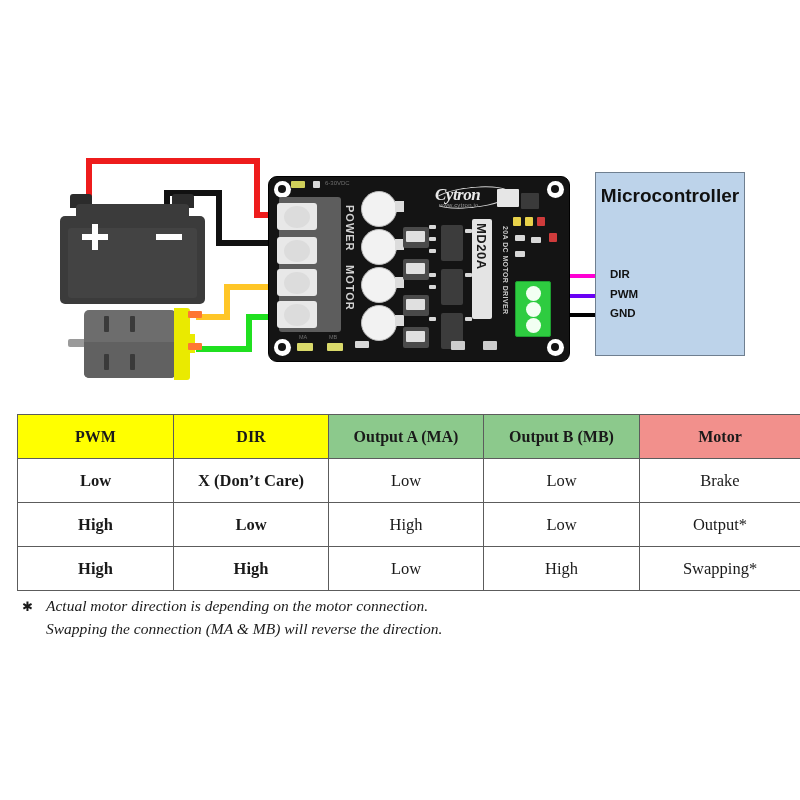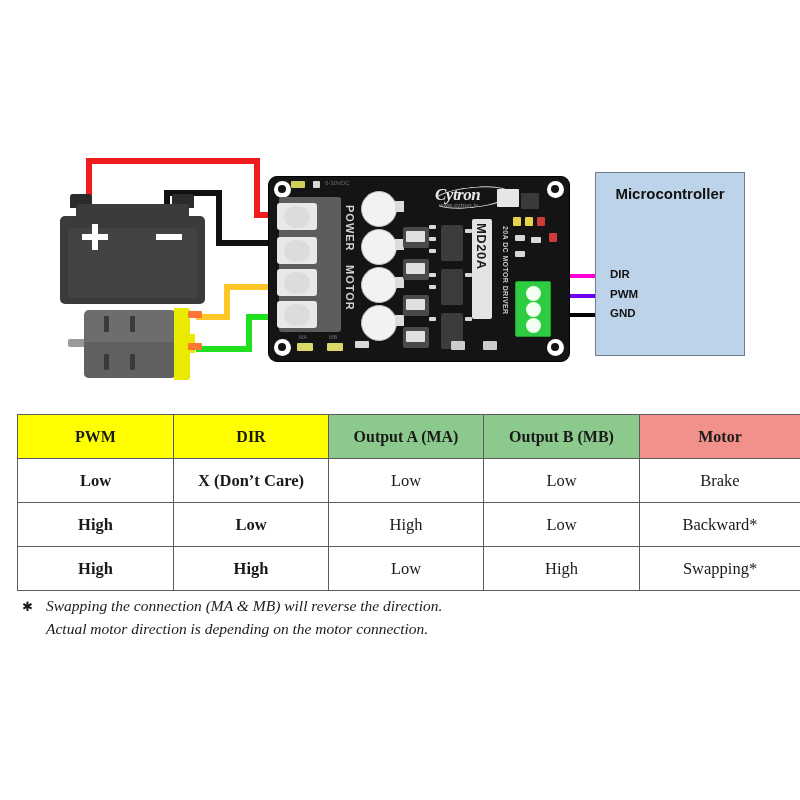--- a/index.html
+++ b/index.html
@@ -76,21 +76,21 @@
   #cytron-logo .url{position:absolute;left:4px;top:17px;font-family:"Liberation Sans",sans-serif;
      font-size:6px;color:#9a9a9a;letter-spacing:.2px;}
   #cytron-logo .swoosh{position:absolute;left:-2px;top:2px;width:76px;height:19px;
      border:1.5px solid #cfcfcf;border-radius:50%;border-left-color:transparent;transform:rotate(-6deg);}
   #green-conn{position:absolute;left:246px;top:104px;width:34px;height:54px;background:#2ecc40;border-radius:2px;border:1px solid #1e9e31;}
   .gc-hole{position:absolute;left:10px;width:15px;height:15px;border-radius:50%;background:#f2fff2;}
 
   
   #mcu{position:absolute;left:595px;top:172px;width:148px;height:182px;background:#bdd3ea;border:1px solid #6f7f90;}
   #mcu-title{position:absolute;left:0;top:12px;width:148px;text-align:center;
-     font-family:"Liberation Sans",sans-serif;font-weight:bold;font-size:15px;color:#111;}
+     font-family:"Liberation Sans",sans-serif;font-weight:bold;font-size:19px;color:#111;}
   .pin-label{position:absolute;font-family:"Liberation Sans",sans-serif;font-weight:bold;font-size:11.5px;color:#111;}
 
   
   #truth-table{position:absolute;left:17px;top:414px;width:768px;border-collapse:collapse;table-layout:fixed;}
   #truth-table th,#truth-table td{border:1.3px solid #5c5c5c;text-align:center;height:41px;
      font-family:"Liberation Serif",serif;font-size:16.5px;color:#1a1a1a;}
   #truth-table th{font-weight:bold;font-size:16px;}
   th.hdr-yellow{background:#ffff00;}
   th.hdr-green{background:#8cc98c;}
   th.hdr-red{background:#f2908c;}
@@ -291,31 +291,31 @@
         <td class="strong">X (Don’t Care)</td>
         <td>Low</td>
         <td>Low</td>
         <td>Brake</td>
       </tr>
       <tr>
         <td class="strong">High</td>
         <td class="strong">Low</td>
         <td>High</td>
         <td>Low</td>
-        <td>Backward*</td>
+        <td>Output*</td>
       </tr>
       <tr>
         <td class="strong">High</td>
         <td class="strong">High</td>
         <td>Low</td>
         <td>High</td>
         <td>Swapping*</td>
       </tr>
     </tbody>
   </table>
 
   <div id="footnote">
     <span class="star">✱</span>
+    <span class="fl">Actual motor direction is depending on the motor connection.</span>
     <span class="fl">Swapping the connection (MA &amp; MB) will reverse the direction.</span>
-    <span class="fl">Actual motor direction is depending on the motor connection.</span>
   </div>
 
 </div>
 
 </body></html>

